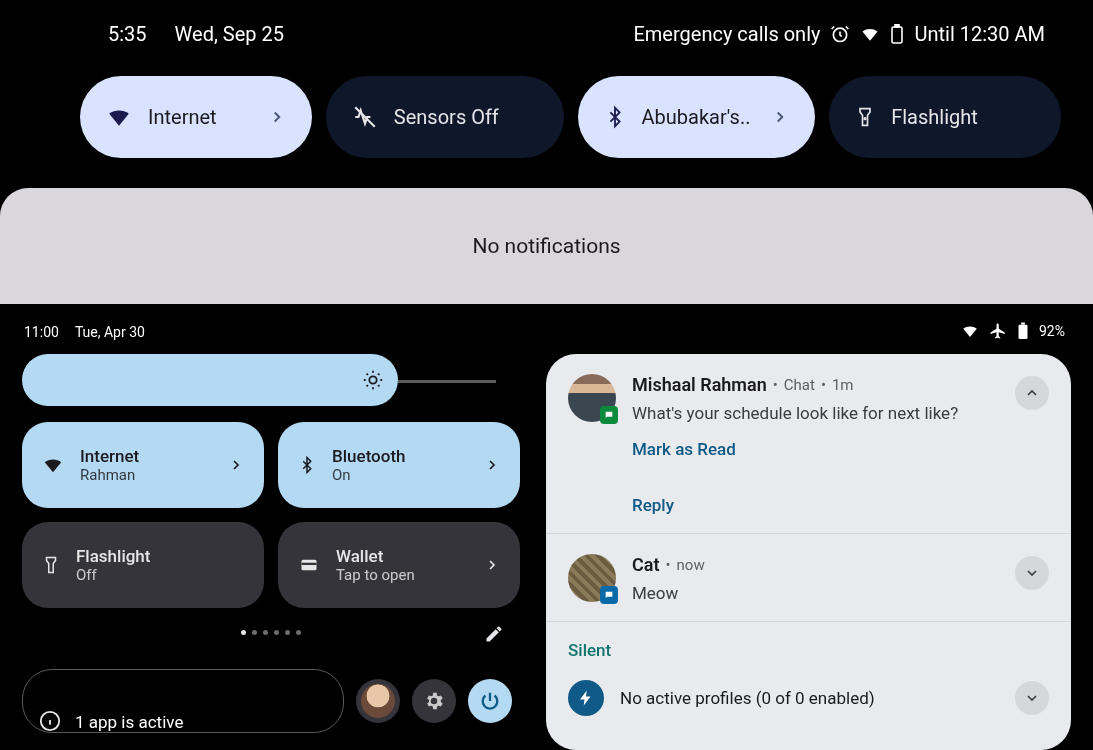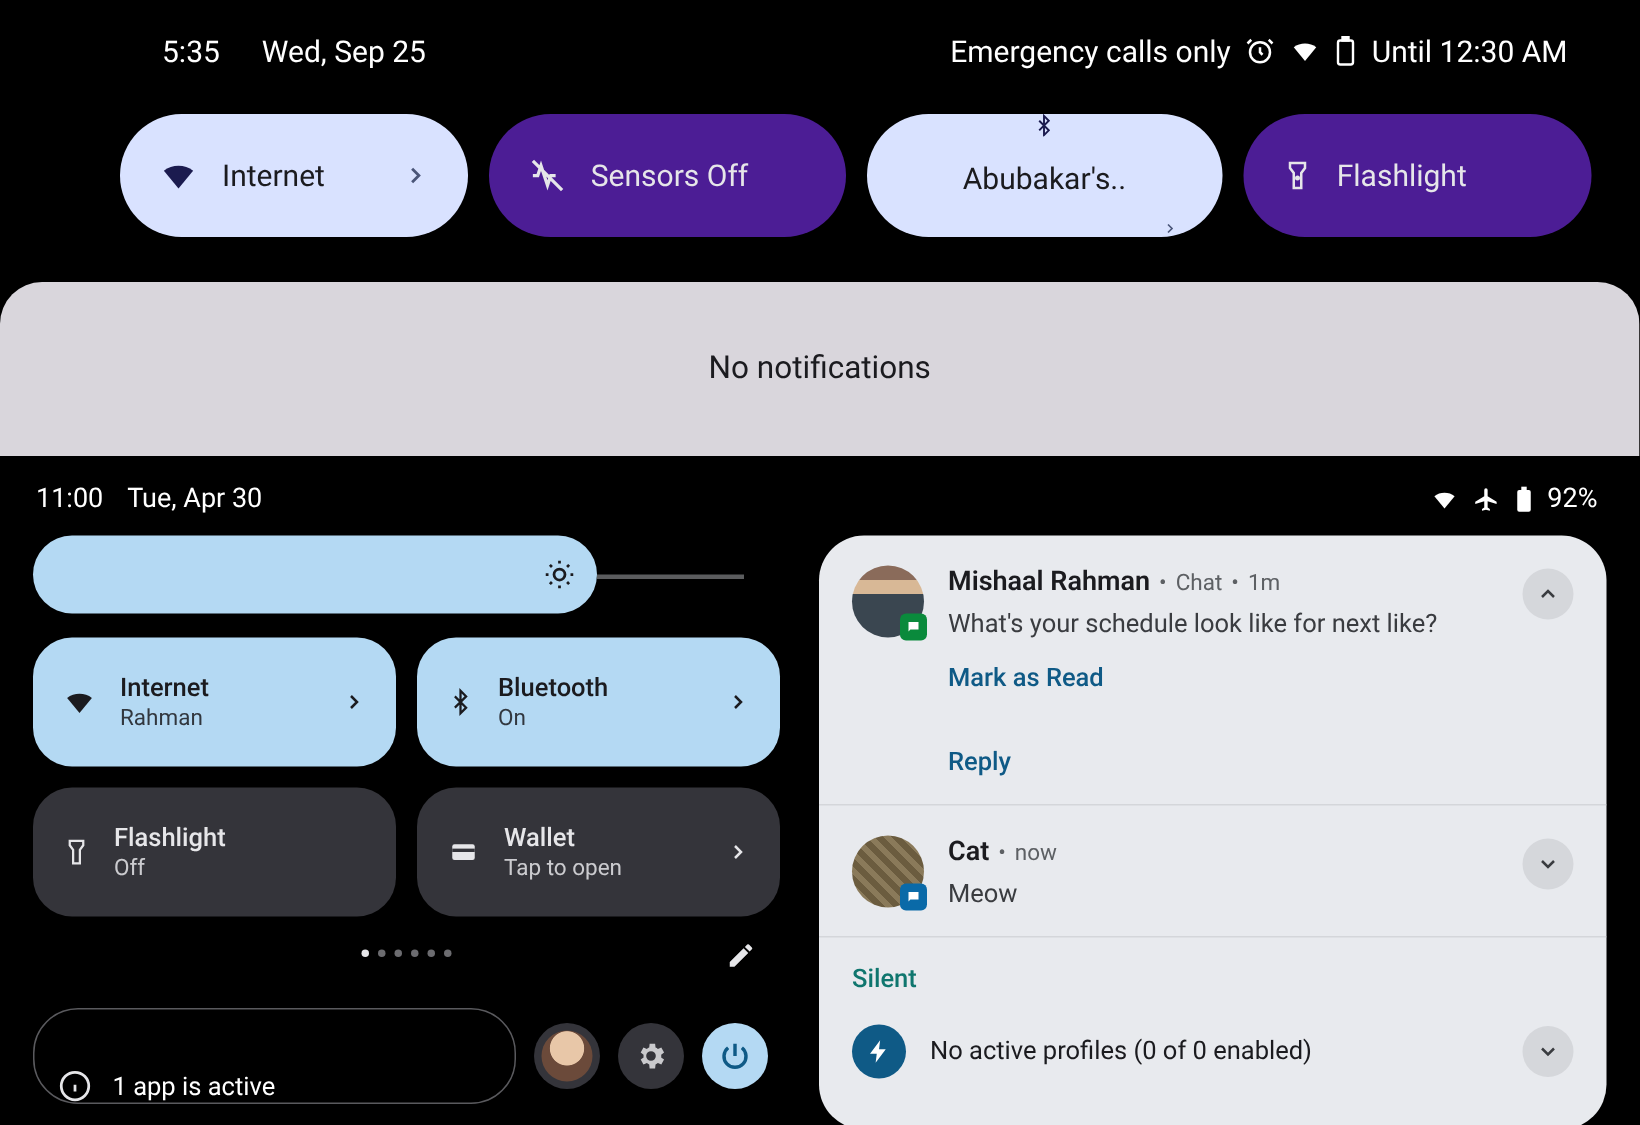--- a/index.html
+++ b/index.html
@@ -34,25 +34,25 @@
     display: flex;
     align-items: center;
     gap: 16px;
     height: 82px;
     border-radius: 42px;
     padding: 0 26px;
     font-size: 20px;
     position: relative;
   }
   .qs-tile.active { background:#d9e2ff; color:#1b1b1f; }
-  .qs-tile.inactive { background:#4c1d95; color:#e6e6e9; }
+  .qs-tile.inactive { background:#0f172a; color:#e6e6e9; }
   .qs-tile .chev { margin-left:auto; }
   .qs-internet { width:238px; }
   .qs-sensors { width:244px; }
-  .qs-bt      { width:244px;flex-direction:column; }
+  .qs-bt      { width:244px; }
   .qs-flash   { width:238px; }
 
   
   .no-notif {
     margin-top: 30px;
     background: #d9d6dc;
     border-radius: 28px 28px 0 0;
     height: 116px;
     display:flex;
     align-items:center;
@@ -62,22 +62,22 @@
   }
 
   
   .bottom {
     background:#000;
     padding: 0 22px;
   }
   .bottom-status {
     display:flex;
     justify-content:space-between;
-    align-items:center;
-    font-size:18px;
+    align-items:flex-end;
+    font-size:14px;
     padding: 18px 6px 14px 2px;
   }
   .bottom-status .left { display:flex; gap:16px;}
   .bottom-status .right { display:flex; gap:10px; align-items:center;}
 
   .bottom-content {
     display:flex;
     gap: 26px;
     align-items:flex-start;
   }

